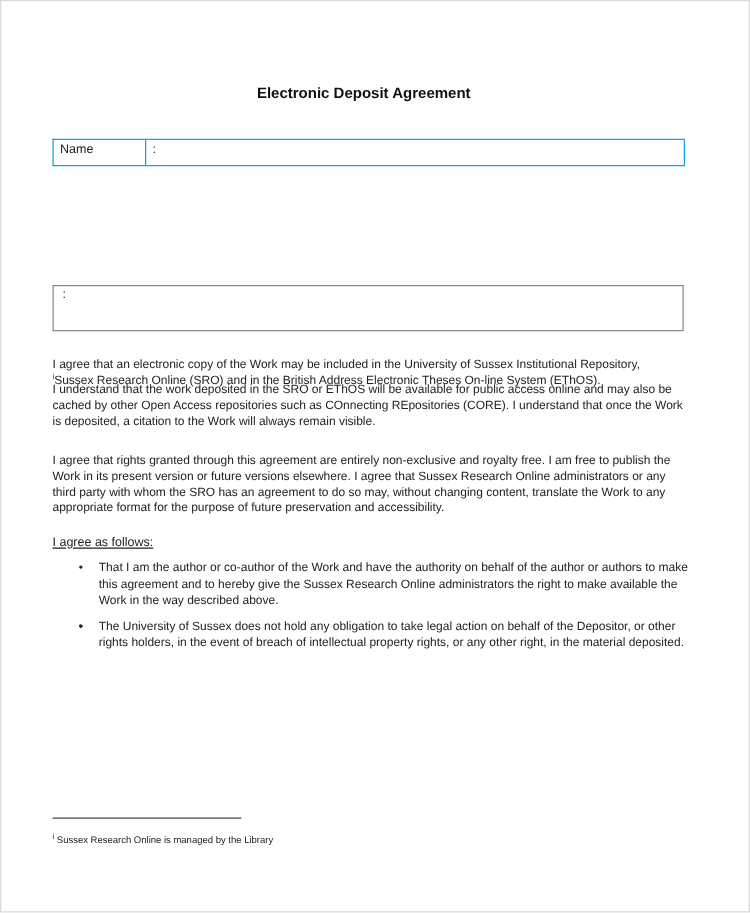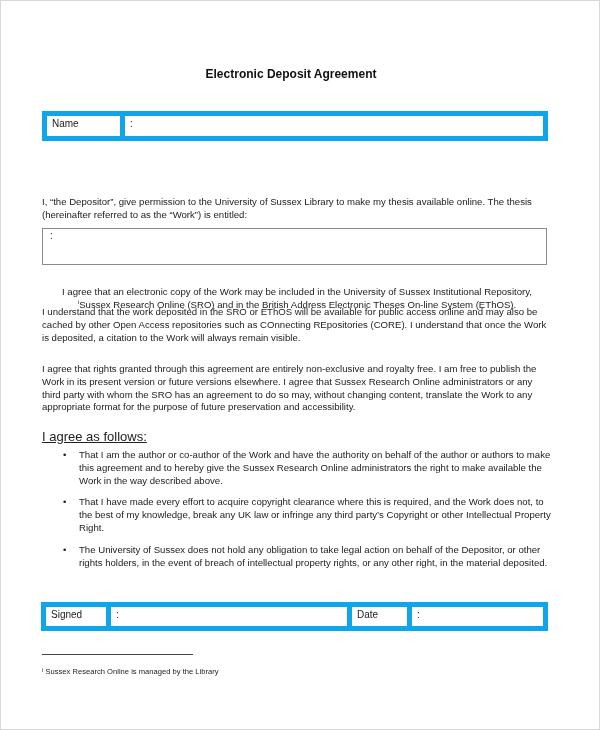--- a/index.html
+++ b/index.html
@@ -34,21 +34,21 @@
       font-size: 12px;
       color: #111;
     }
     table.form-table {
       position: absolute;
       border-collapse: collapse;
       font-size: 10px;
       color: #222;
     }
     table.form-table td {
-      border: 5px solid #0ea5e9;
+      border: 1px solid #0ea5e9;
       vertical-align: top;
       padding: 2px 5px 0 5px;
     }
     .info-table {
       left: 41px;
       top: 110px;
       width: 506px;
     }
     .info-table td.lbl {
       width: 63px;
@@ -79,21 +79,21 @@
     }
     sup.fn {
       font-size: 6px;
       vertical-align: top;
       line-height: 6px;
     }
     .agree-heading {
       position: absolute;
       left: 41px;
       top: 428px;
-      font-size: 13px;
+      font-size: 10px;
       text-decoration: underline;
       color: #222;
     }
     ul.bullets {
       position: absolute;
       left: 41px;
       top: 448px;
       width: 510px;
       margin: 0;
       padding: 0;
@@ -147,57 +147,45 @@
 
   <table class="form-table info-table">
     <tbody>
         <tr class="name-row">
       <td class="lbl">Name</td>
       <td>:</td>
     </tr>
   </tbody>
     </table>
 
-  <p class="para" style="top:195px;">I, “the Depositor”, give permission to the University of Sussex Library to make my thesis available online. The thesis (hereinafter referred to as the “Work”) is entitled:</p>
 
   <div class="thesis-box">:</div>
 
-  <p class="para" style="top:285px;text-align:center;"><span>I agree that an electronic copy of the Work may be included in the University of Sussex Institutional Repository, </span><br><sup class="fn">i</sup><span>Sussex Research Online (SRO) and in the British Address Electronic Theses On-line System (EThOS).</span></p>
+  <p class="para" style="top:285px;"><span>I agree that an electronic copy of the Work may be included in the University of Sussex Institutional Repository, </span><br><sup class="fn">i</sup><span>Sussex Research Online (SRO) and in the British Address Electronic Theses On-line System (EThOS).</span></p>
 
   <p class="para" style="top:305px;">I understand that the work deposited in the SRO or EThOS will be available for public access online and may also be cached by other Open Access repositories such as COnnecting REpositories (CORE). I understand that once the Work is deposited, a citation to the Work will always remain visible.</p>
 
   <p class="para" style="top:362px;">I agree that rights granted through this agreement are entirely non-exclusive and royalty free. I am free to publish the Work in its present version or future versions elsewhere. I agree that Sussex Research Online administrators or any third party with whom the SRO has an agreement to do so may, without changing content, translate the Work to any appropriate format for the purpose of future preservation and accessibility.</p>
 
   <div class="agree-heading">I agree as follows:</div>
 
   <ul class="bullets">
     <li>
       <span class="dot">•</span>
       <span>That I am the author or co-author of the Work and have the authority on behalf of the author or authors to make this agreement and to hereby give the Sussex Research Online administrators the right to make available the Work in the way described above.</span>
     </li>
     <li>
       <span class="dot">•</span>
-      <span>That I have made every effort to acquire copyright clearance where this is required, and the Work does not, to the best of my knowledge, break any UK law or infringe any third party’s Copyright or other Intellectual Property Right.</span>
     </li>
     <li>
       <span class="dot">•</span>
       <span>The University of Sussex does not hold any obligation to take legal action on behalf of the Depositor, or other rights holders, in the event of breach of intellectual property rights, or any other right, in the material deposited.</span>
     </li>
   </ul>
 
-  <table class="form-table sign-table">
-    <tbody>
-        <tr>
-      <td class="c1">Signed</td>
-      <td class="c2">:</td>
-      <td class="c3">Date</td>
-      <td>:</td>
-    </tr>
-  </tbody>
-    </table>
 
   <div class="footnote-rule"></div>
 
   <div class="footnote">
     <sup class="fn">i</sup>
     <span>Sussex Research Online is managed by the Library</span>
   </div>
 
 </div>
 

